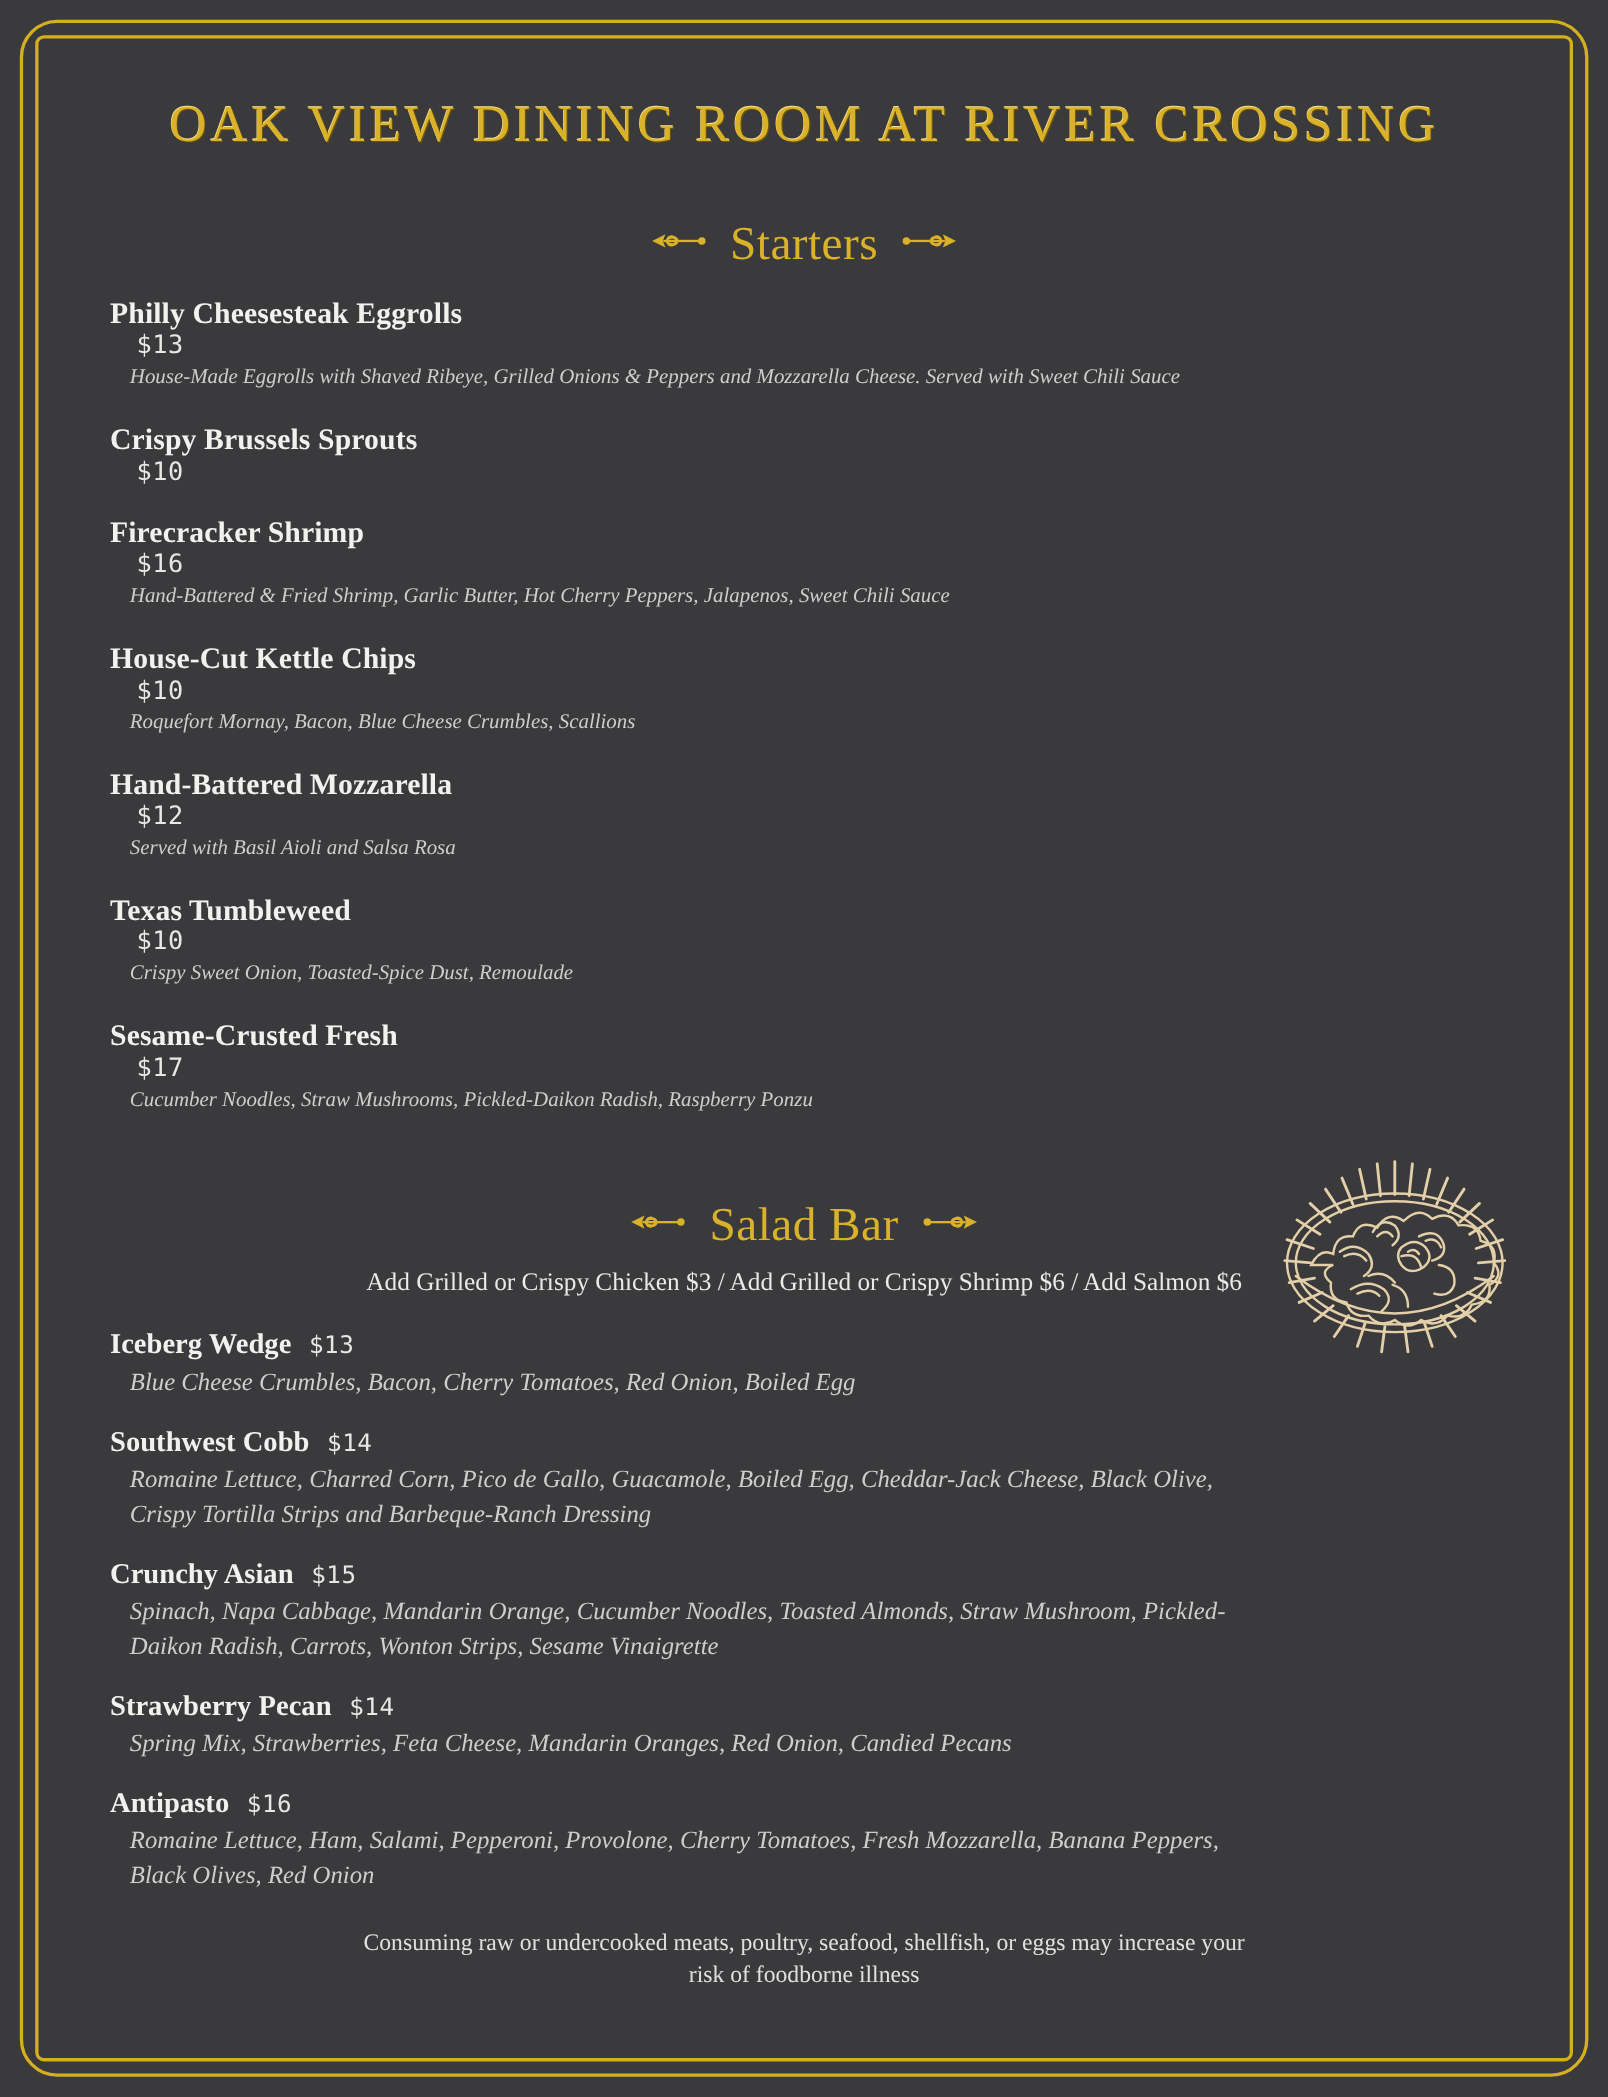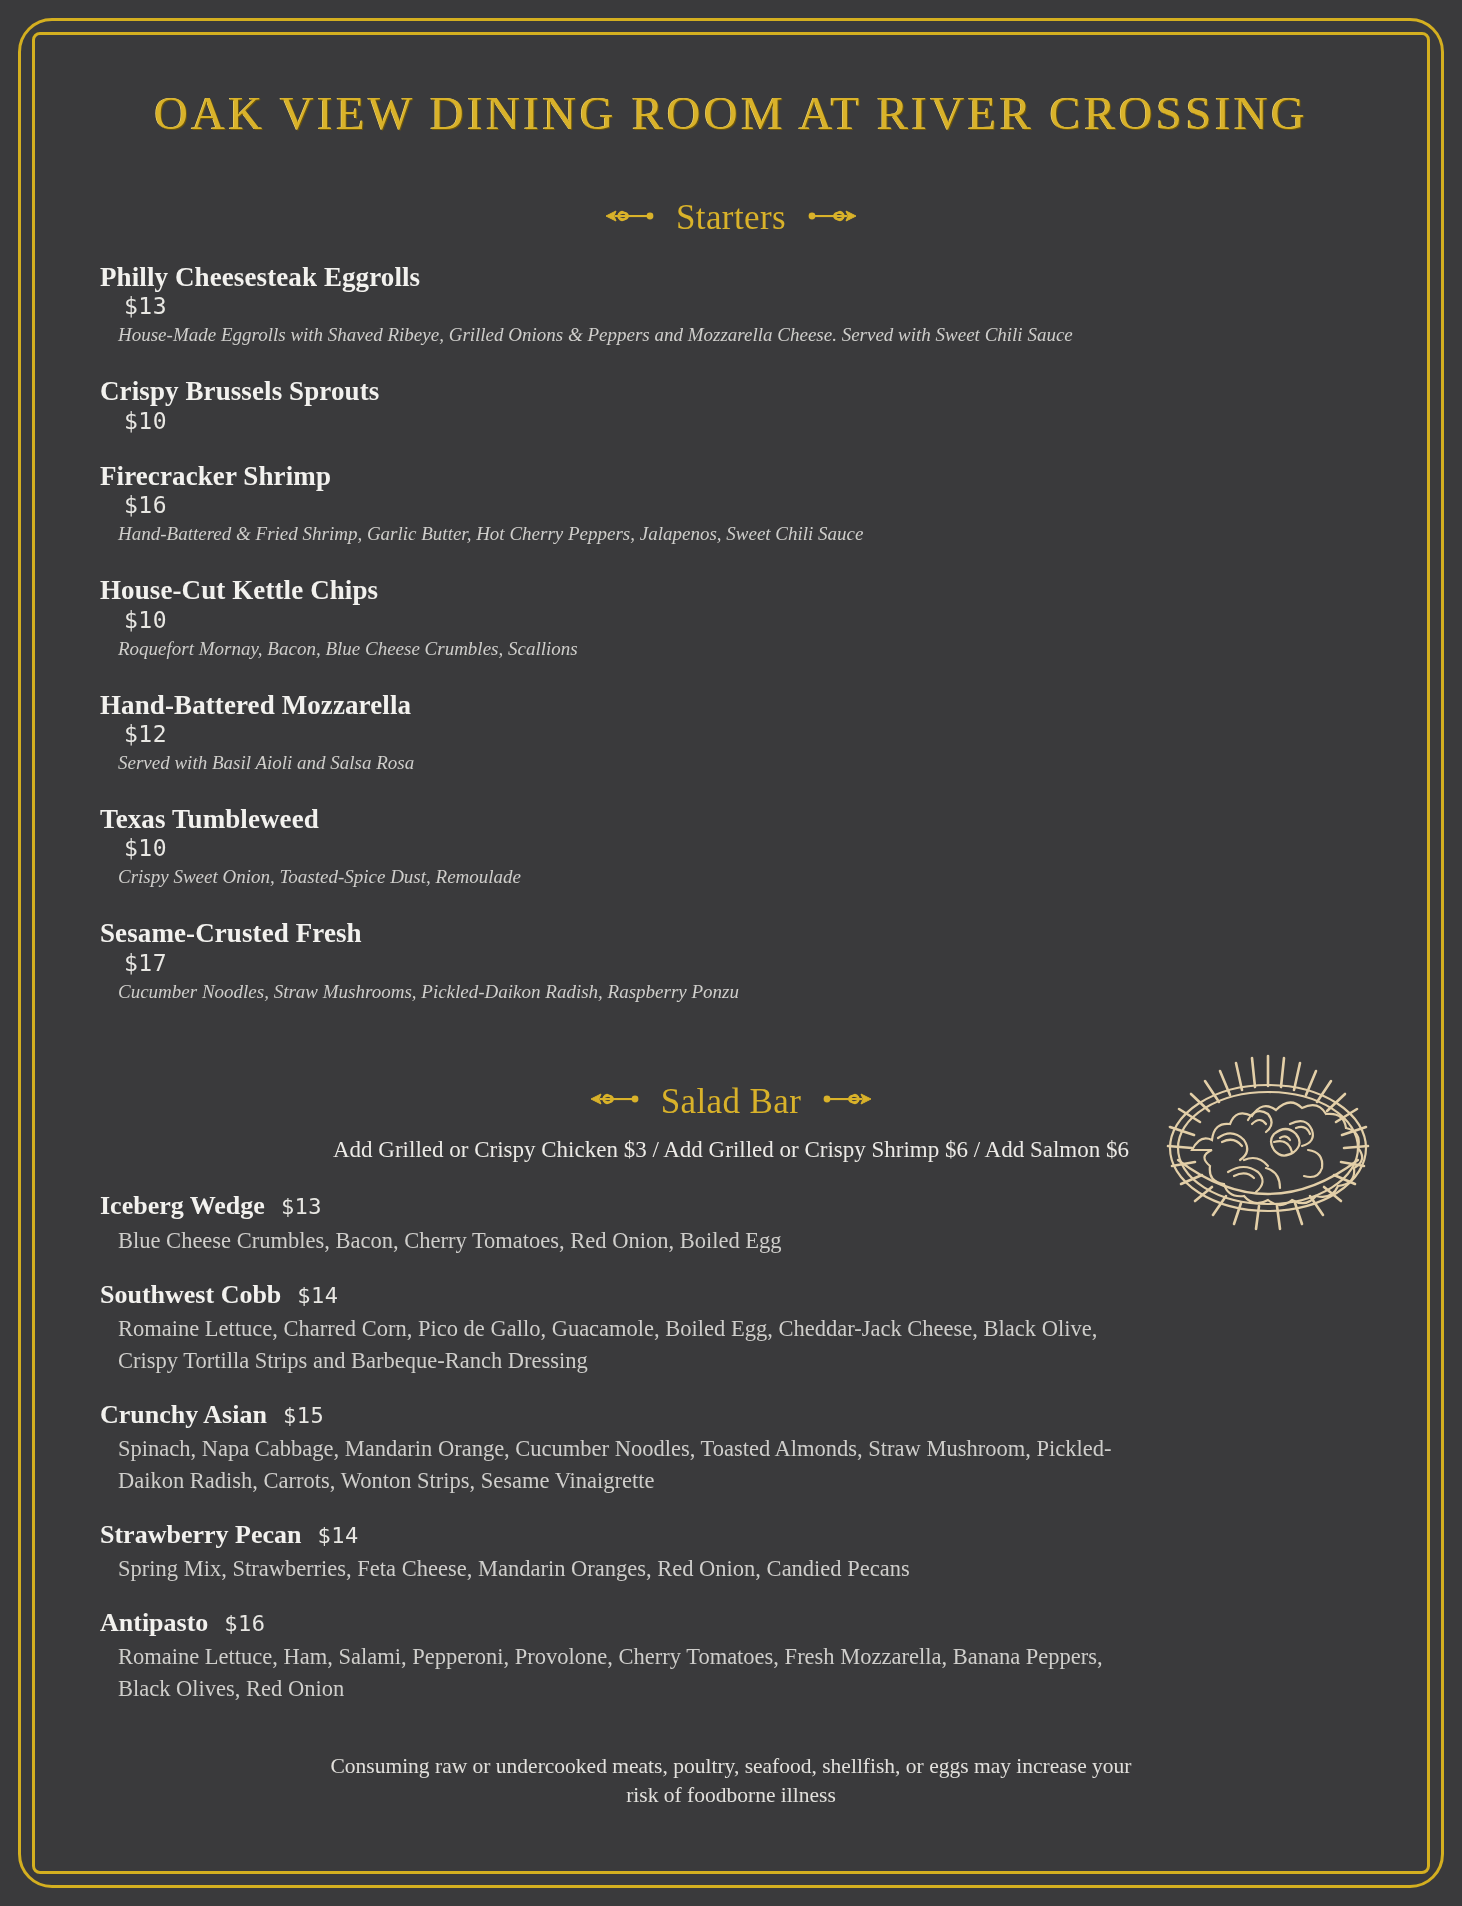--- a/index.html
+++ b/index.html
@@ -65,21 +65,21 @@
     display: flex;
     align-items: center;
     justify-content: center;
     gap: 20px;
     margin: 60px 0 26px 0;
   }
   .section-head.salad { margin: 78px 0 16px 0; }
   .section-head-label {
     color: #d9b22a;
     font-family: "Liberation Serif", serif;
-    font-size: 35px;
+    font-size: 43px;
     font-weight: 400;
     letter-spacing: 0.4px;
     line-height: 1;
     white-space: nowrap;
   }
   .fleuron { flex: 0 0 auto; display: block; }
   .fleuron.right { transform: scaleX(-1); }
 
   
   .items { margin: 0; padding: 0; }
@@ -148,20 +148,21 @@
   .salad-price {
     color: #e8e7e3;
     font-family: "DejaVu Sans Mono", monospace;
     font-size: 22px;
     letter-spacing: 0.5px;
     white-space: nowrap;
   }
   .salad-desc {
     color: #cfcecb;
     font-family: "Liberation Serif", serif;
+    font-style: italic;
     font-size: 22.5px;
     line-height: 1.42;
     margin: 3px 0 0 18px;
     max-width: 1000px;
   }
 
   
   .salad-illustration {
     position: absolute;
     left: 1148px;

